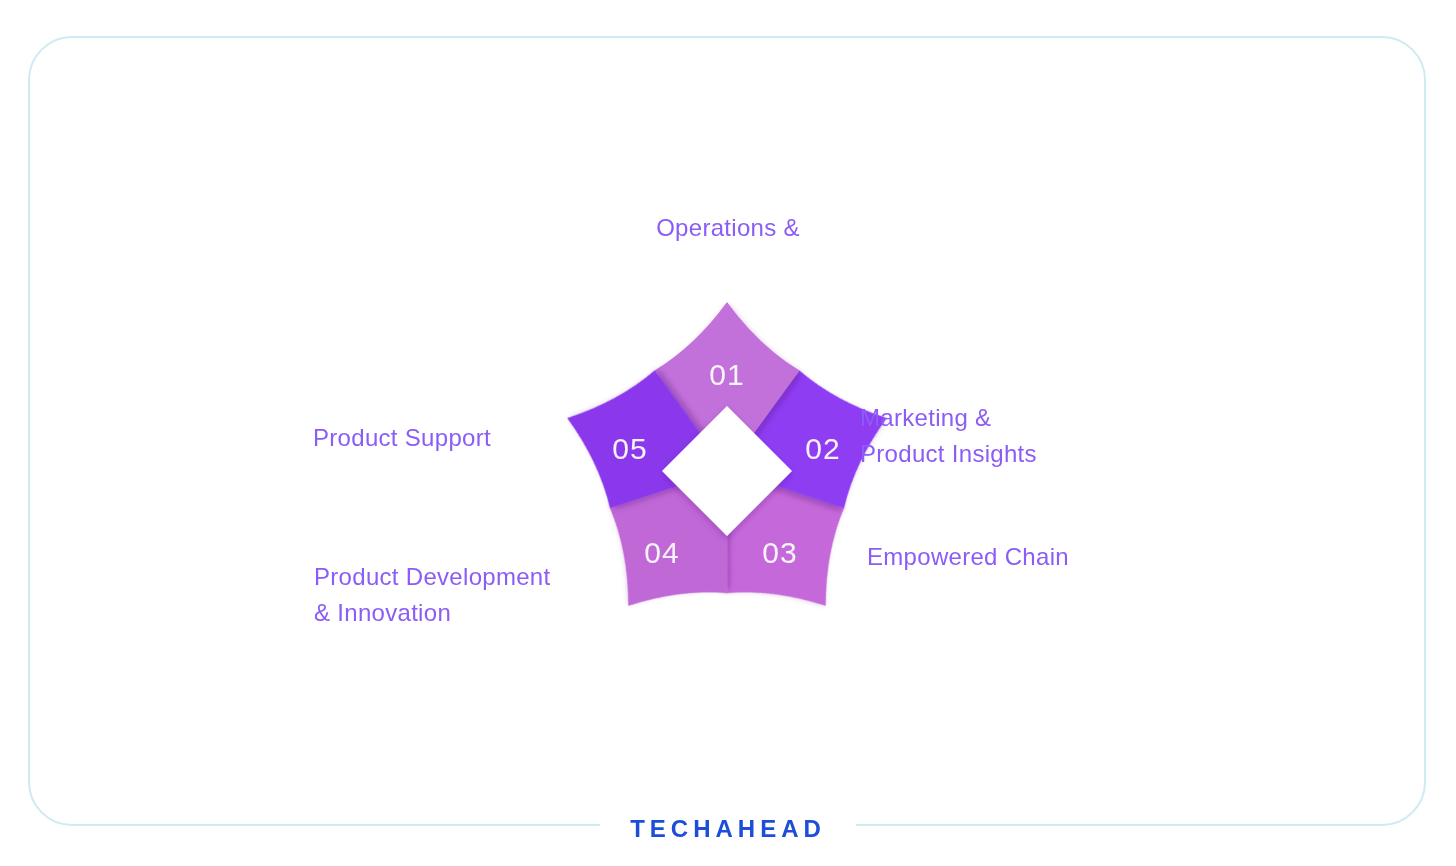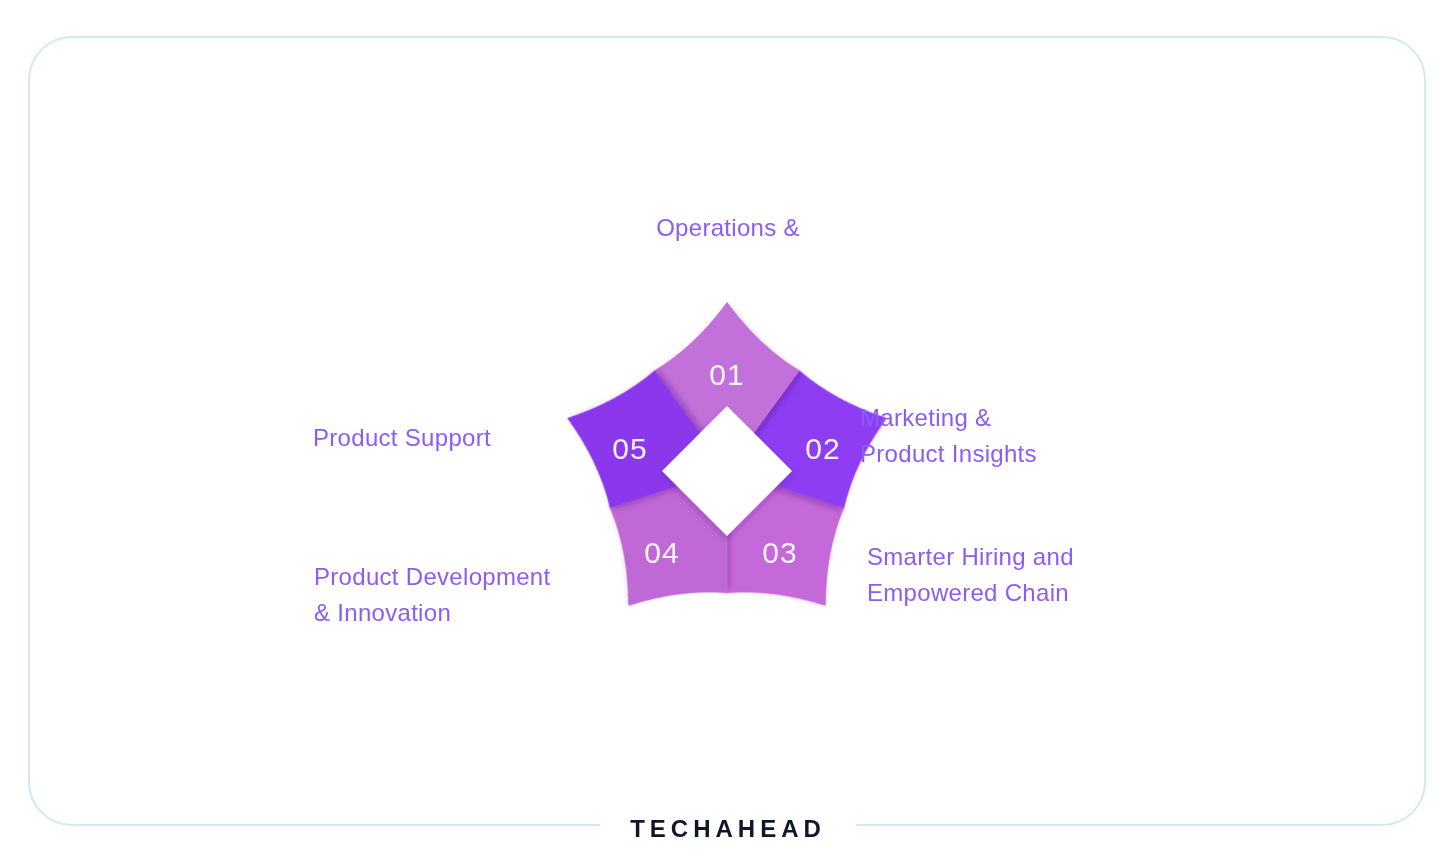--- a/index.html
+++ b/index.html
@@ -54,21 +54,21 @@
     top: 829px;
     transform: translate(-50%, -50%);
     background: #ffffff;
     padding: 4px 30px;
   }
   .logo-text {
     font-family: "Liberation Sans", sans-serif;
     font-size: 24px;
     font-weight: 700;
     letter-spacing: 5px;
-    color: #0f172a;
+    color: #1d4ed8;
   }
 </style>
 </head>
 <body>
 
 <div class="canvas">
 
   <div class="frame"></div>
 
   <svg class="diagram-svg" width="1456" height="866" viewBox="0 0 1456 866">
@@ -99,21 +99,20 @@
   <div class="label label-top" style="left:528px; top:208px; width:400px;">
     <div>Operations &amp;</div>
   </div>
 
   <div class="label" style="left:860px; top:400px;">
     <div>Marketing &amp;</div>
     <div>Product Insights</div>
   </div>
 
   <div class="label" style="left:867px; top:539px;">
-    <div>Smarter Hiring and</div>
     <div>Empowered Chain</div>
   </div>
 
   <div class="label" style="left:314px; top:537px;margin-top:22px;">
     <div>Product Development</div>
     <div>&amp; Innovation</div>
   </div>
 
   <div class="label" style="left:313px; top:420px;">
     <div>Product Support</div>

